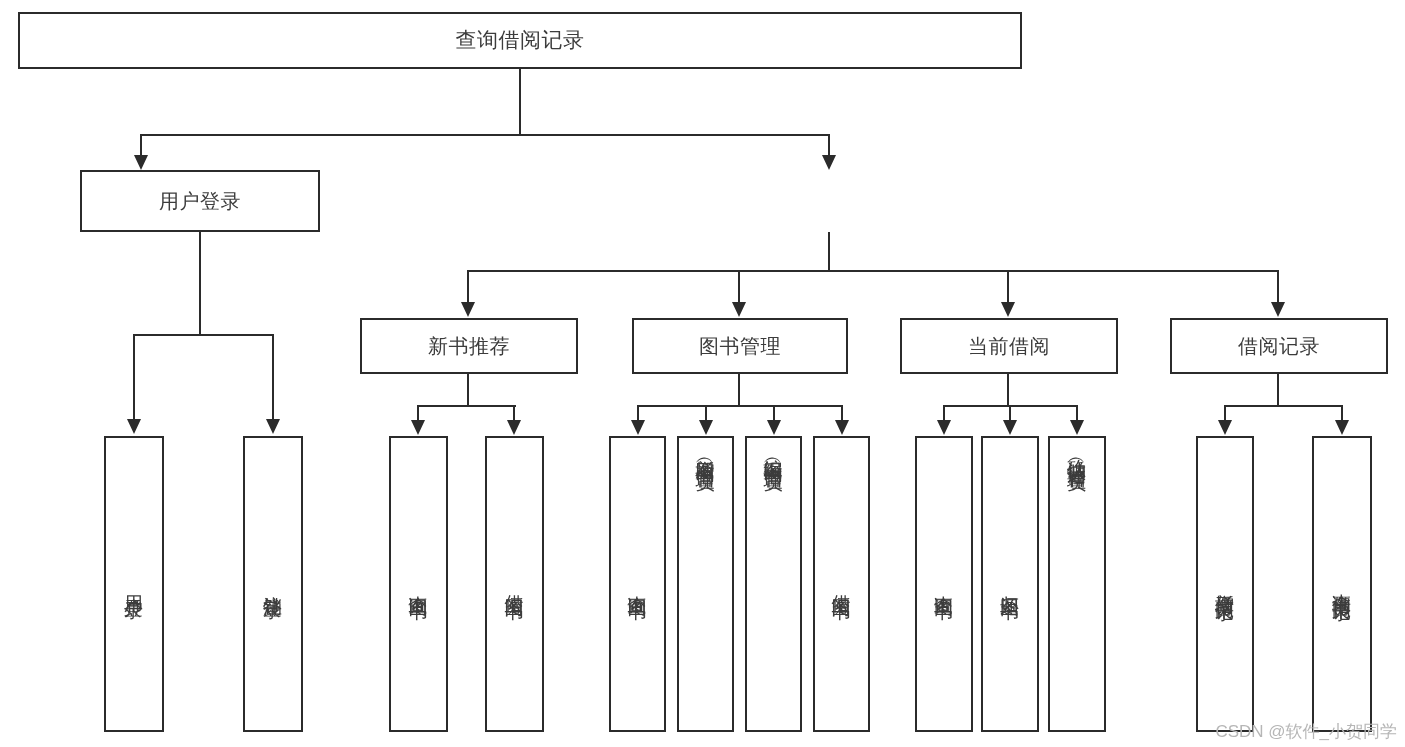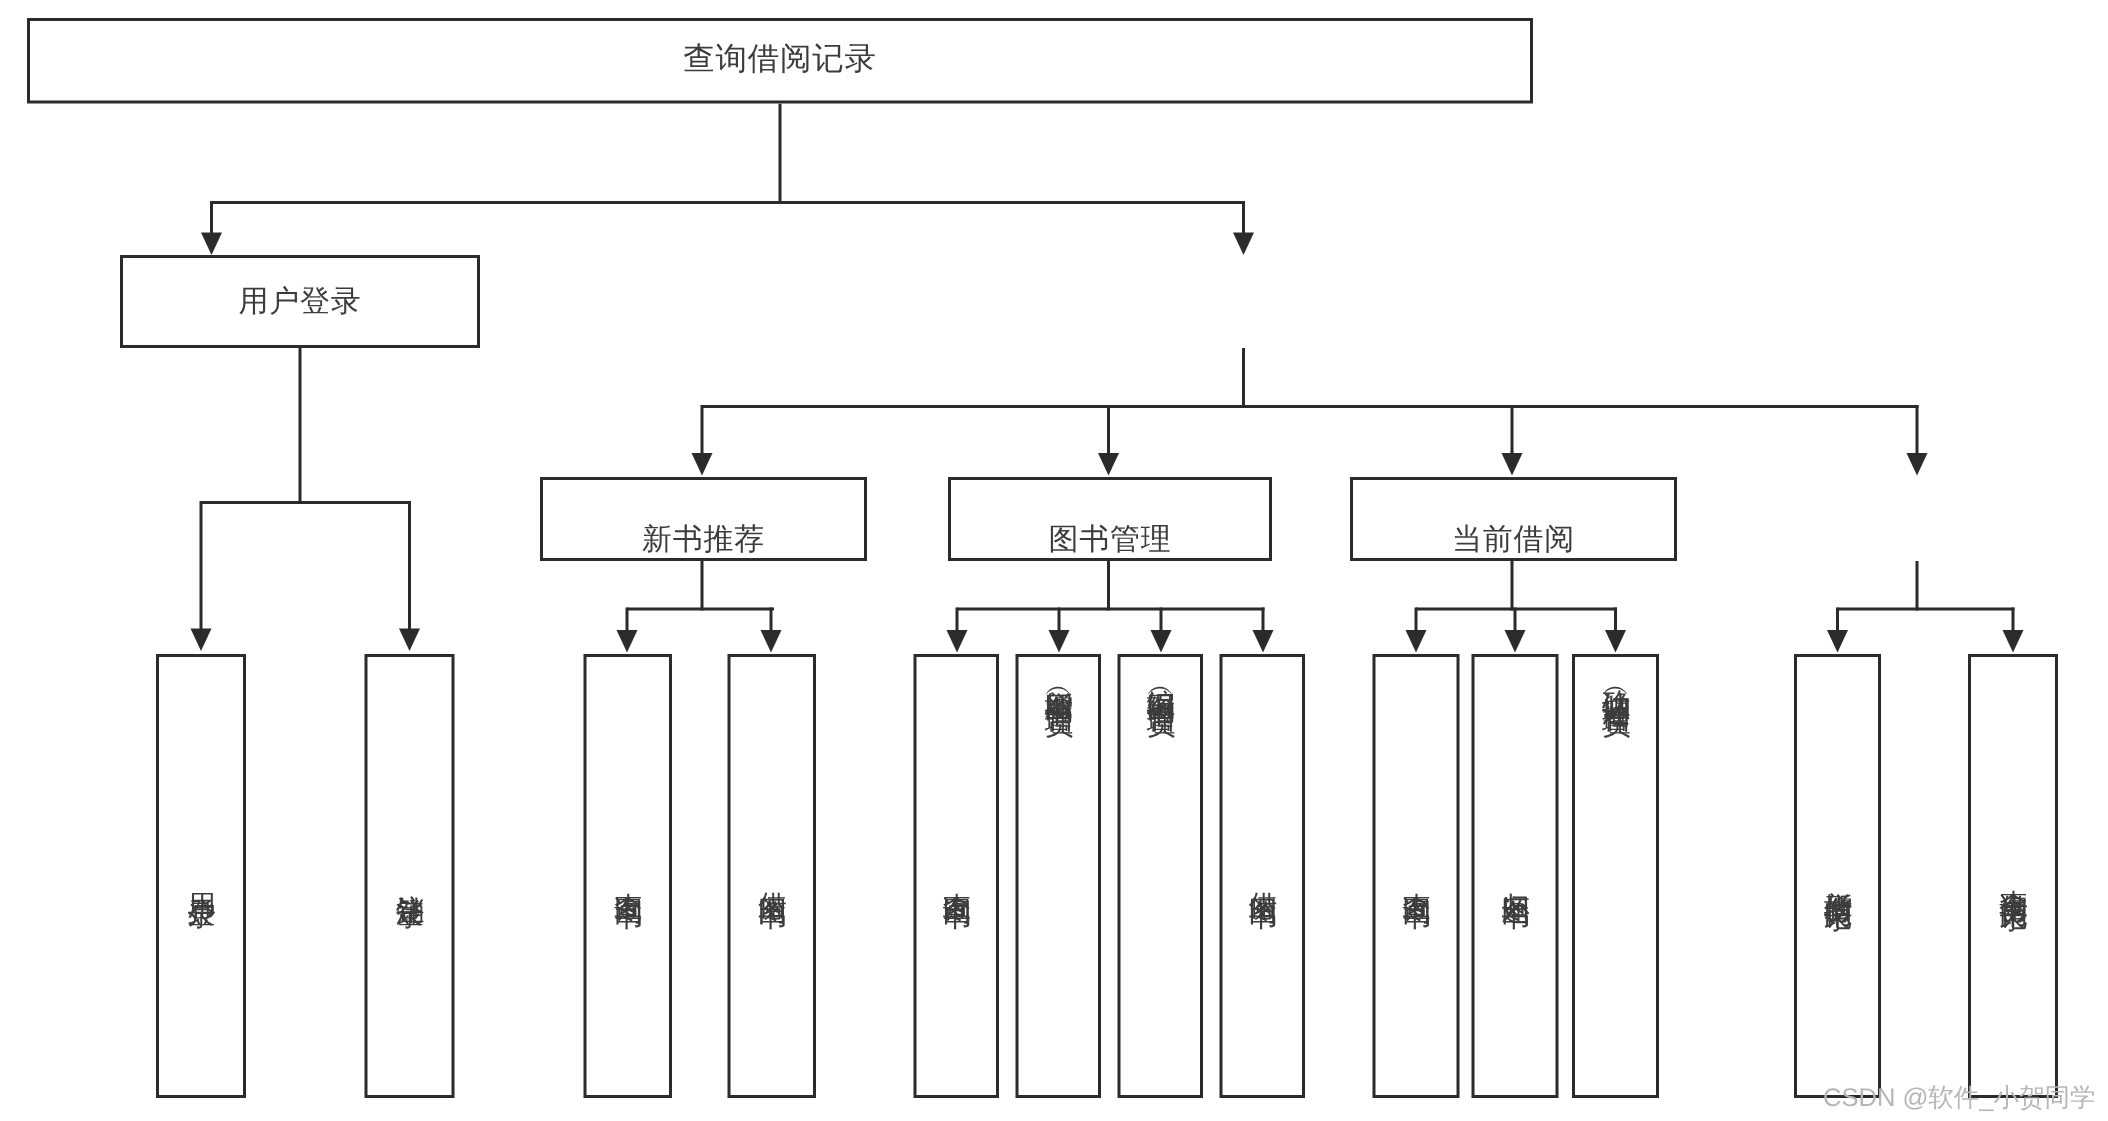--- a/index.html
+++ b/index.html
@@ -45,21 +45,20 @@
   }
   .node.root .node-label { font-size: 21px; }
 
   .node.level2 {
     height: 62px;
   }
   .node.level2 .node-label { font-size: 20px; }
 
   .node.level3 {
     height: 56px;
-    align-items: flex-end;
   }
   .node.level3 .node-label { font-size: 20px; }
 
   
   .node.leaf {
     top: 436px;
     height: 296px;
     align-items: flex-start;
     justify-content: center;
     padding-top: 6px;
@@ -150,20 +149,23 @@
 
   <div class="node level3" style="left:360px; top:318px; width:218px;">
     <span class="node-label">新书推荐</span>
   </div>
   <div class="node level3" style="left:632px; top:318px; width:216px;">
     <span class="node-label">图书管理</span>
   </div>
   <div class="node level3" style="left:900px; top:318px; width:218px;">
     <span class="node-label">当前借阅</span>
   </div>
+  <div class="node level3" style="left:1170px; top:318px; width:218px;">
+    <span class="node-label">借阅记录</span>
+  </div>
 
   <div class="line vline" style="left:467px; top:374px; height:33px;"></div>
   <div class="line hline" style="left:418px; top:405px; width:98px;"></div>
   <div class="line vline" style="left:417px; top:405px; height:16px;"></div>
   <div class="arrow" style="left:411px; top:420px;"></div>
   <div class="line vline" style="left:513px; top:405px; height:16px;"></div>
   <div class="arrow" style="left:507px; top:420px;"></div>
 
   <div class="line vline" style="left:738px; top:374px; height:33px;"></div>
   <div class="line hline" style="left:638px; top:405px; width:205px;"></div>

